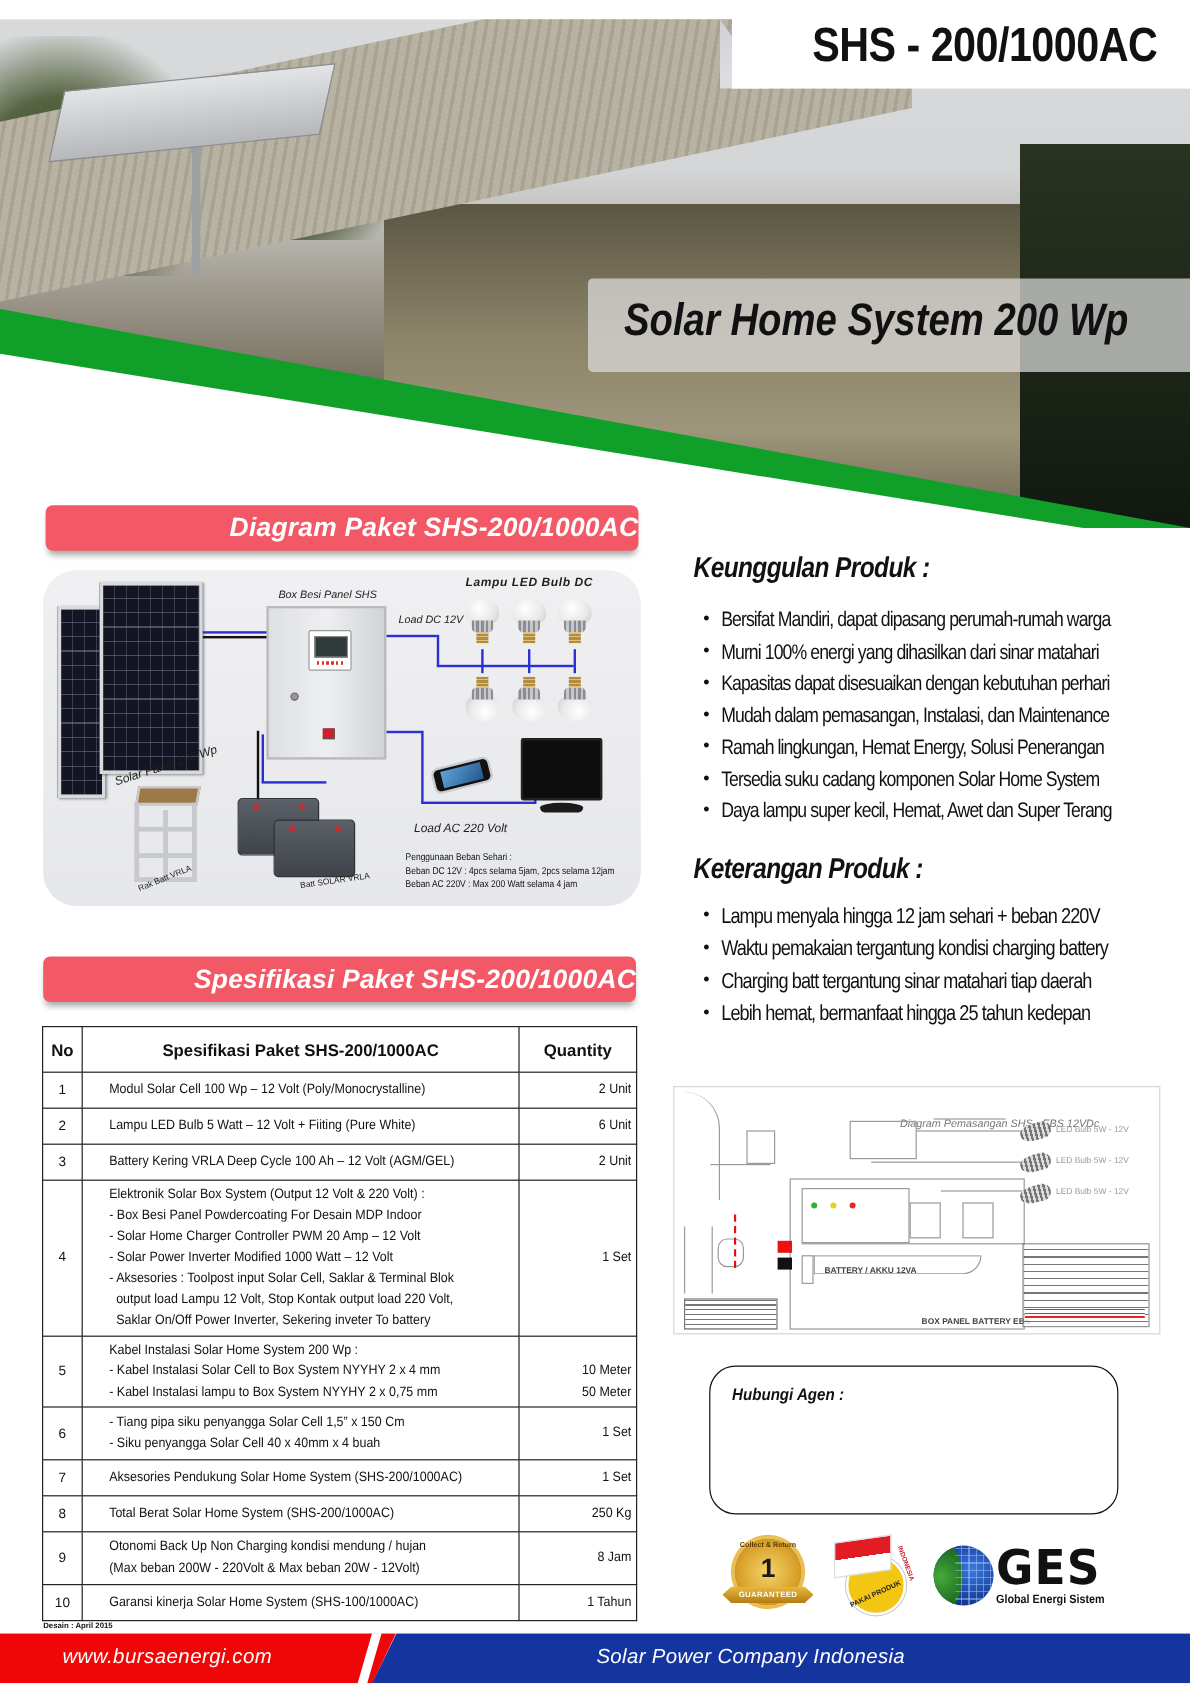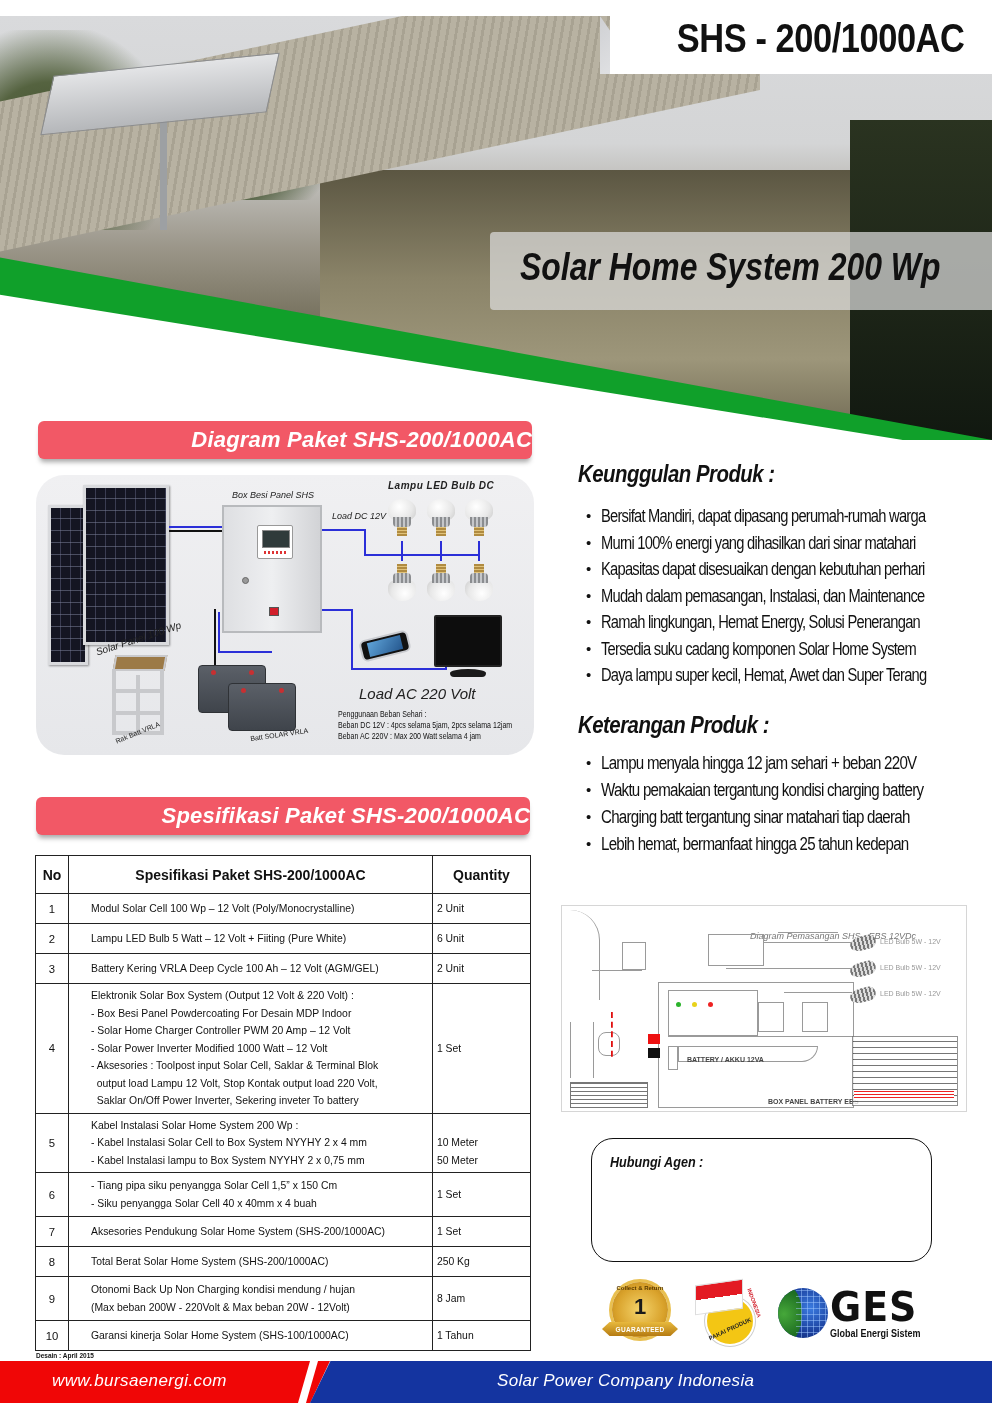--- a/index.html
+++ b/index.html
@@ -57,21 +57,21 @@
       #141522; border: 3px solid #d9dadd; box-shadow: 1px 1px 2px rgba(0,0,0,0.4); }
   .solar-panel::after { content: ""; position: absolute; inset: 0;
     background: repeating-linear-gradient(0deg, transparent 0 11px, rgba(120,125,150,0.55) 11px 12px); }
   .panel-a { left: 12px; top: 30px; width: 40px; height: 160px; }
   .panel-b { left: 47px; top: 10px; width: 86px; height: 160px; }
   .lbl { position: absolute; font-style: italic; font-size: 9px; color: #222; white-space: nowrap; }
   .lbl-panel { left: 58px; top: 158px; transform: rotate(-18deg); font-size: 10px; }
   .box-label { left: 196px; top: 15px; }
   .led-label { left: 352px; top: 5px; font-size: 10px; font-weight: 700; letter-spacing: 0.5px; }
   .load-dc { left: 296px; top: 36px; font-size: 9px; }
-  .load-ac { left: 323px; top: 210px; font-size: 15px; }
+  .load-ac { left: 309px; top: 210px; font-size: 10px; }
   .rak-label { left: 78px; top: 254px; font-size: 7px; transform: rotate(-22deg); font-style: normal; }
   .batt-label { left: 214px; top: 256px; font-size: 7px; transform: rotate(-8deg); font-style: normal; }
   .usage { position: absolute; left: 302px; top: 234px; font-size: 8.2px; color: #111; line-height: 11px;
     transform: scaleX(0.86); transform-origin: left top; white-space: nowrap; }
   .steel-box { position: absolute; left: 186px; top: 30px; width: 100px; height: 128px;
     background: linear-gradient(90deg, #dedfe2 0%, #eeeff1 50%, #d2d3d6 100%); border: 2px solid #b8babd; }
   .steel-box .controller { position: absolute; left: 33px; top: 18px; width: 36px; height: 34px;
     background: #fff; border: 1px solid #999; border-radius: 2px; }
   .steel-box .controller::before { content: ""; position: absolute; left: 4px; top: 4px; width: 26px; height: 16px;
     background: #2f3a3a; border: 1px solid #888; }
@@ -173,21 +173,21 @@
   .ges-word { position: absolute; left: 52px; top: -4px; font-size: 40px; font-weight: 700; color: #111; letter-spacing: 1px;
     transform: scaleX(0.95); transform-origin: left top; font-family: "DejaVu Sans", sans-serif; }
   .ges-sub { position: absolute; left: 52px; top: 40px; font-size: 10px; font-weight: 700; color: #111; white-space: nowrap;
     transform: scaleX(0.9); transform-origin: left top; }
 
   
   .spec-table { position: absolute; left: 35px; top: 855px; width: 496px; border-collapse: collapse; }
   .spec-table th, .spec-table td { border: 1.3px solid #222; font-size: 11.3px; color: #111; vertical-align: middle; }
   .spec-table th { height: 38px; font-size: 14px; font-weight: 700; text-align: center; }
   .spec-table td.no { width: 33px; text-align: center; }
-  .spec-table td.qty { width: 98px; text-align: left; }
+  .spec-table td.qty { width: 98px; text-align: right; }
   .spec-table td.desc { padding: 3px 6px 3px 22px; line-height: 17.5px; }
   .spec-table td .ln { display: block; white-space: nowrap; transform: scaleX(0.92); transform-origin: left center; }
   .spec-table td.qty .ln { transform-origin: center center; }
   .desain { position: absolute; left: 36px; top: 1352px; font-size: 6.5px; color: #111; font-weight: 700; }
 
   
   .footer { position: absolute; left: 0; top: 1361px; width: 992px; height: 42px; }
   .footer-red { position: absolute; left: 0; top: 0; width: 330px; height: 42px; background: #f00606;
     clip-path: polygon(0 0, 100% 0, 94% 100%, 0 100%); }
   .footer-blue { position: absolute; left: 310px; top: 0; width: 682px; height: 42px; background: #1434a0;

